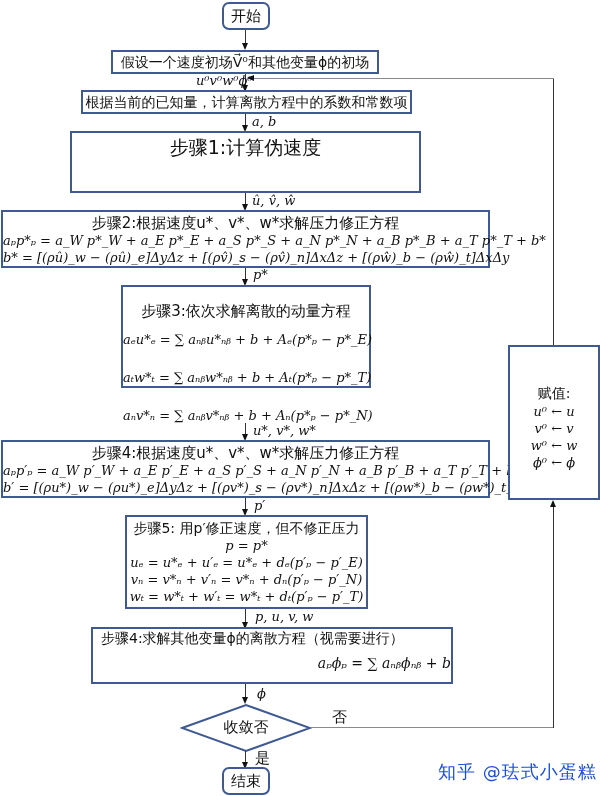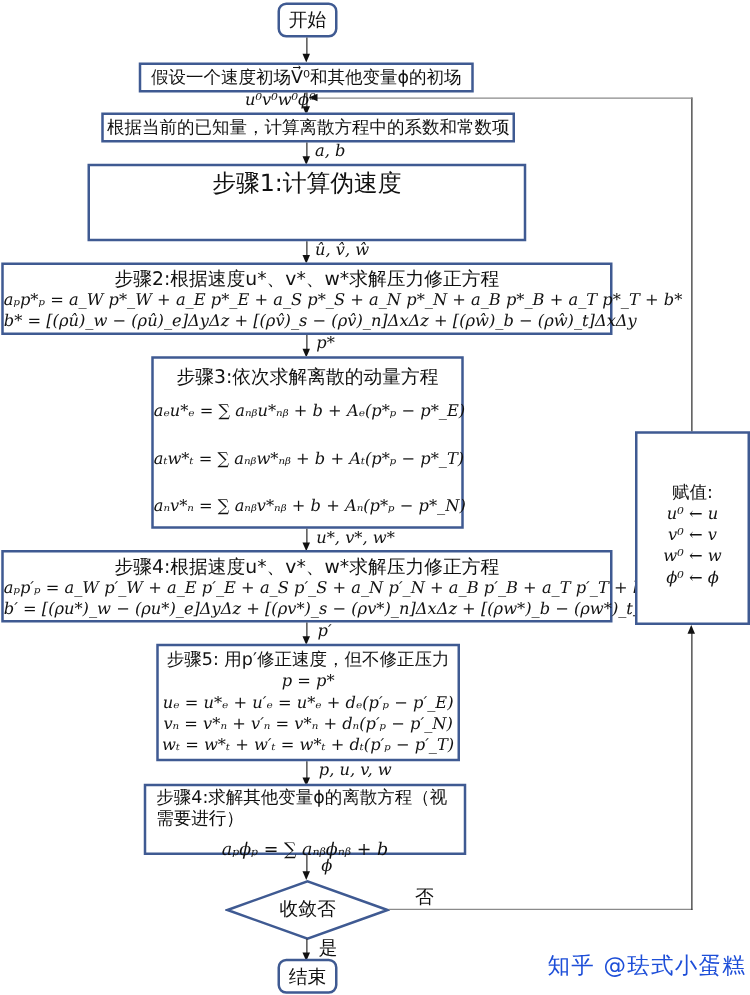--- a/index.html
+++ b/index.html
@@ -56,21 +56,21 @@
 
 <div class="box" style="left:1px;top:210px;width:489px;height:58px;padding-top:3px;">
   <div class="cn t" style="font-size:15px;">步骤2:根据速度u*、v*、w*求解压力修正方程</div>
   <div class="eq">aₚp*ₚ = a_W p*_W + a_E p*_E + a_S p*_S + a_N p*_N + a_B p*_B + a_T p*_T + b*</div>
   <div class="eq">b* = [(ρû)_w − (ρû)_e]ΔyΔz + [(ρv̂)_s − (ρv̂)_n]ΔxΔz + [(ρŵ)_b − (ρŵ)_t]ΔxΔy</div>
 </div>
 <div class="line" style="left:245px;top:268px;width:1px;height:14px;"></div>
 <div class="arrow-down" style="left:242px;top:279px;"></div>
 <div class="lbl" style="left:253px;top:267px;">p*</div>
 
-<div class="box" style="left:121px;top:285px;width:250px;height:138px;padding-top:6px;">
+<div class="box" style="left:121px;top:285px;width:250px;height:103px;padding-top:16px;">
   <div class="cn t" style="font-size:15px;">步骤3:依次求解离散的动量方程</div>
   <div class="eqbig" style="margin-top:12px;font-size:13px;">aₑu*ₑ = ∑ aₙᵦu*ₙᵦ + b + Aₑ(p*ₚ − p*_E)</div>
   <div class="eqbig" style="margin-top:23px;font-size:13px;">aₜw*ₜ = ∑ aₙᵦw*ₙᵦ + b + Aₜ(p*ₚ − p*_T)</div>
   <div class="eqbig" style="margin-top:23px;font-size:13px;">aₙv*ₙ = ∑ aₙᵦv*ₙᵦ + b + Aₙ(p*ₚ − p*_N)</div>
 </div>
 <div class="line" style="left:245px;top:423px;width:1px;height:15px;"></div>
 <div class="arrow-down" style="left:242px;top:434px;"></div>
 <div class="lbl" style="left:253px;top:423px;">u*, v*, w*</div>
 
 <div class="box" style="left:1px;top:440px;width:489px;height:58px;padding-top:3px;">
@@ -86,23 +86,23 @@
   <div class="cn t" style="font-size:14px;">步骤5: 用p′修正速度，但不修正压力</div>
   <div class="eq">p = p*</div>
   <div class="eq">uₑ = u*ₑ + u′ₑ = u*ₑ + dₑ(p′ₚ − p′_E)</div>
   <div class="eq">vₙ = v*ₙ + v′ₙ = v*ₙ + dₙ(p′ₚ − p′_N)</div>
   <div class="eq">wₜ = w*ₜ + w′ₜ = w*ₜ + dₜ(p′ₚ − p′_T)</div>
 </div>
 <div class="line" style="left:245px;top:609px;width:1px;height:16px;"></div>
 <div class="arrow-down" style="left:242px;top:622px;"></div>
 <div class="lbl" style="left:255px;top:609px;">p, u, v, w</div>
 
-<div class="box" style="left:91px;top:627px;width:258px;height:57px;padding-top:1px;margin-left:24px;">
+<div class="box" style="left:91px;top:627px;width:362px;height:57px;padding-top:1px;">
   <div class="cn t" style="font-size:14px;text-align:left;padding-left:8px;">步骤4:求解其他变量ϕ的离散方程（视需要进行）</div>
-  <div class="eqbig" style="margin-top:8px;font-size:14px;">aₚϕₚ = ∑ aₙᵦϕₙᵦ + b</div>
+  <div class="eqbig" style="margin-top:8px;font-size:14px;text-align:right;">aₚϕₚ = ∑ aₙᵦϕₙᵦ + b</div>
 </div>
 <div class="line" style="left:245px;top:684px;width:1px;height:16px;"></div>
 <div class="arrow-down" style="left:242px;top:697px;"></div>
 <div class="lbl" style="left:257px;top:686px;">ϕ</div>
 
 <svg style="position:absolute;left:180px;top:703px;" width="132" height="50">
   <polygon points="2,25 66,2 130,25 66,48" fill="#fff" stroke="#3f5a92" stroke-width="2"></polygon>
 </svg>
 <div class="cn" style="position:absolute;left:220px;top:718px;width:52px;text-align:center;font-size:15px;">收敛否</div>
 

